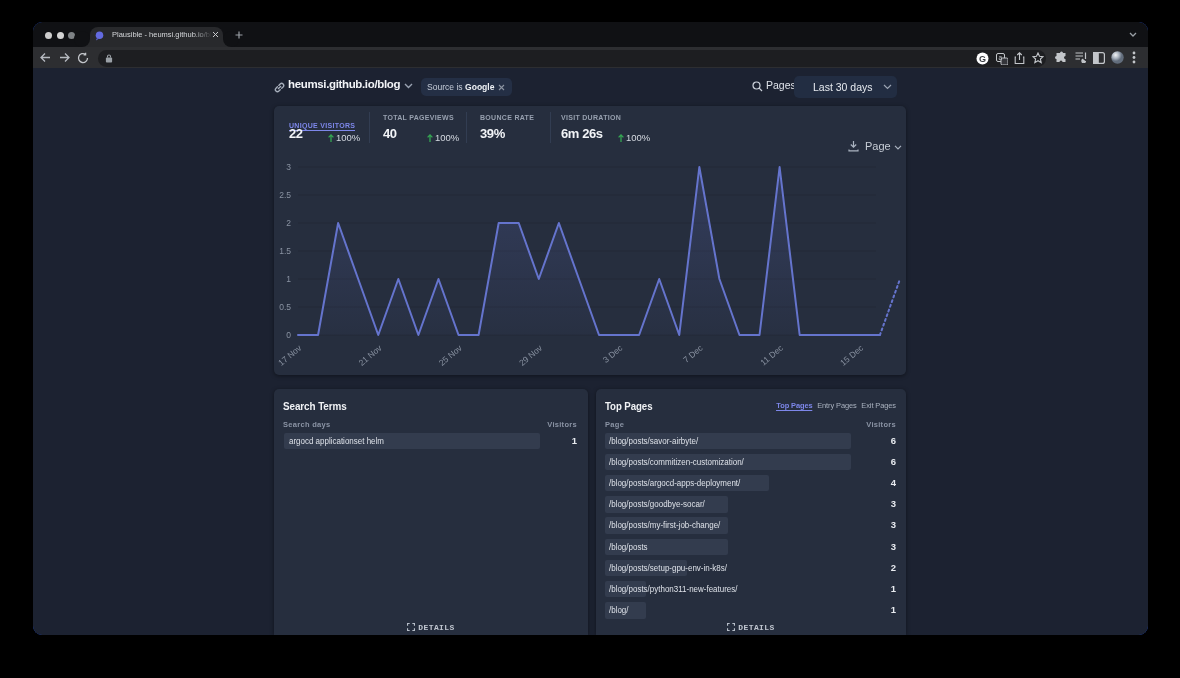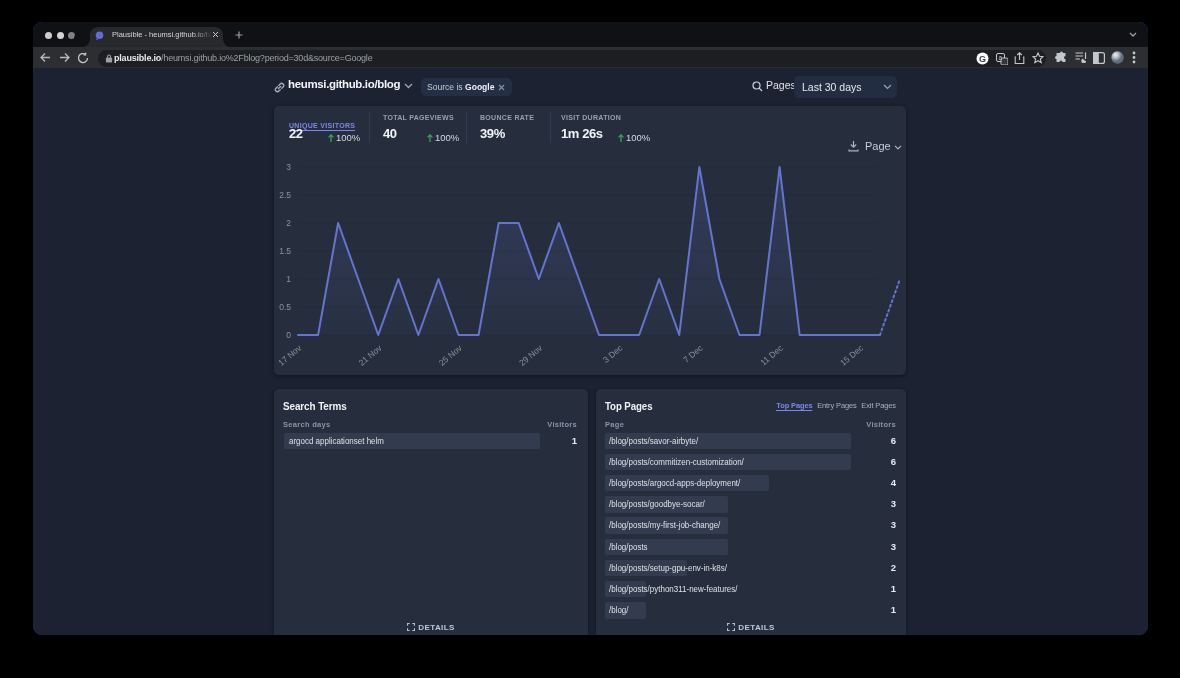--- a/index.html
+++ b/index.html
@@ -24,21 +24,21 @@
 .card { position:absolute; background:#262e3e; border-radius:5px; box-shadow:0 1px 4px rgba(0,0,0,0.45); }
 .glabel { font-size:7px; font-weight:bold; letter-spacing:0.3px; color:#97a0af; line-height:1.2; }
 .gval { font-size:13px; font-weight:bold; color:#f2f4f7; letter-spacing:-0.4px; }
 .chg { font-size:9.5px; color:#d6dbe2; }
 .vdiv { position:absolute; width:1px; top:6px; height:31px; background:#323d52; }
 .chip { position:absolute; background:#242f45; border-radius:5px; font-size:10.5px; white-space:nowrap; }
 .rowbar { position:absolute; height:16.5px; background:#333c4e; border-radius:2px; }
 .rowtxt { position:absolute; font-size:9.5px; color:#dde1e8; line-height:16.5px; transform:scaleX(0.84); transform-origin:0 0; white-space:nowrap; }
 .rowval { position:absolute; font-size:9.5px; font-weight:bold; color:#e8ebf0; line-height:16.5px; text-align:right; }
 .colhead { font-size:7.5px; font-weight:bold; color:#8b94a5; letter-spacing:0.3px; }
-.details { position:absolute; font-size:8px; font-weight:bold; letter-spacing:0.4px; color:#c0c6d0; }
+.details { position:absolute; font-size:8px; font-weight:bold; letter-spacing:0.4px; color:#c0c6d0;font-family:Liberation Mono, monospace; }
 .ptitle { font-size:11px; font-weight:bold; color:#f0f2f5; letter-spacing:-0.1px; }
 svg text { font-family:"Liberation Sans", sans-serif; }
 </style>
 </head>
 <body>
 <div class="win">
 
   <div class="strip">
     <div class="dot" style="left:12px;background:#cdcdcd"></div>
     <div class="dot" style="left:23.5px;background:#d4d4d4"></div>
@@ -74,21 +74,20 @@
         <path d="M1 5.5 H9.5 M6 1.5 L10 5.5 L6 9.5"></path>
       </svg>
     <svg class="abs" style="left:44px;top:4.5px" width="12" height="12" viewBox="0 0 12 12" fill="none" stroke="#c3c6ca" stroke-width="1.3">
         <path d="M10.5 6 A4.5 4.5 0 1 1 8.6 2.4 M8.6 0.8 v2 h-2"></path>
       </svg>
     <div class="omni">
       <svg class="abs" style="left:7px;top:4.5px" width="8" height="9" viewBox="0 0 9 10" fill="#9aa0a6">
           <rect x="1" y="4" width="7" height="5.5" rx="1"></rect>
           <path d="M2.8 4 V2.8 a1.7 1.7 0 0 1 3.4 0 V4" fill="none" stroke="#9aa0a6" stroke-width="1.2"></path>
         </svg>
-      <span style="position:absolute;left:16px;white-space:nowrap"><b style="color:#e8eaed;font-weight:bold">plausible.io</b>/heumsi.github.io%2Fblog?period=30d&amp;source=Google</span>
 
       <svg class="abs" style="left:878px;top:2px" width="13" height="13" viewBox="0 0 13 13">
           <circle cx="6.5" cy="6.5" r="6" fill="#fff"></circle>
           <text x="6.5" y="9.5" text-anchor="middle" font-size="9" font-weight="bold" fill="#3a3d42">G</text>
         </svg>
       <svg class="abs" style="left:898px;top:3px" width="12" height="12" viewBox="0 0 12 12" fill="#c3c6ca">
           <rect x="0.5" y="0.5" width="8" height="8" rx="1.5" fill="none" stroke="#c3c6ca"></rect>
           <rect x="5" y="5" width="7" height="7" rx="1.5" fill="#34353a" stroke="#c3c6ca"></rect>
           <text x="4.2" y="7" text-anchor="middle" font-size="6.5" fill="#c3c6ca">a</text>
         </svg>
@@ -141,21 +140,21 @@
       <svg class="abs" style="left:77px;top:6px" width="7" height="7" viewBox="0 0 7 7" stroke="#8b93a1" stroke-width="1.1">
           <path d="M1 1 L6 6 M6 1 L1 6"></path>
         </svg>
     </div>
     <svg class="abs" style="left:719px;top:13px" width="11" height="11" viewBox="0 0 11 11" fill="none" stroke="#cdd3dc" stroke-width="1.2">
         <circle cx="4.5" cy="4.5" r="3.5"></circle>
         <path d="M7.2 7.2 L10 10"></path>
       </svg>
     <div class="abs" style="left:733px;top:11px;font-size:10.5px;color:#dfe3ea">Pages</div>
     <div class="chip" style="left:761px;top:8px;width:103px;height:22px;line-height:22px;background:#222d42">
-      <span style="margin-left:8px;font-size:10.5px;color:#e6eaef">Last 30 days</span>
+      <span style="margin-left:19px;font-size:10.5px;color:#e6eaef">Last 30 days</span>
       <svg class="abs" style="left:89px;top:8px" width="9" height="6" viewBox="0 0 9 6" fill="none" stroke="#9aa3b2" stroke-width="1.2">
           <path d="M1 1 L4.5 4.5 L8 1"></path>
         </svg>
     </div>
 
     <div class="card" style="left:241px;top:38px;width:632px;height:269px">
 
       <div class="abs" style="left:15px;top:8px"><span class="glabel" style="color:#7d87ea;border-bottom:1px solid #7d87ea;padding-bottom:1px">UNIQUE VISITORS</span></div>
       <div class="abs gval" style="left:15px;top:20px">22</div>
       <div class="abs chg" style="left:54px;top:26px"><svg style="vertical-align:-1px;margin-right:2px" width="6" height="8" viewBox="0 0 6 8" fill="none" stroke="#35a653" stroke-width="1.3">
@@ -165,21 +164,21 @@
       <div class="abs glabel" style="left:109px;top:8px">TOTAL PAGEVIEWS</div>
       <div class="abs gval" style="left:109px;top:20px">40</div>
       <div class="abs chg" style="left:153px;top:26px"><svg style="vertical-align:-1px;margin-right:2px" width="6" height="8" viewBox="0 0 6 8" fill="none" stroke="#35a653" stroke-width="1.3">
             <path d="M3 8 V1 M0.6 3.4 L3 0.9 L5.4 3.4"></path>
           </svg>100%</div>
       <div class="vdiv" style="left:192px"></div>
       <div class="abs glabel" style="left:206px;top:8px">BOUNCE RATE</div>
       <div class="abs gval" style="left:206px;top:20px">39%</div>
       <div class="vdiv" style="left:275.5px"></div>
       <div class="abs glabel" style="left:287px;top:8px">VISIT DURATION</div>
-      <div class="abs gval" style="left:287px;top:20px">1m 26s</div>
+      <div class="abs gval" style="left:287px;top:20px">6m 26s</div>
       <div class="abs chg" style="left:344px;top:26px"><svg style="vertical-align:-1px;margin-right:2px" width="6" height="8" viewBox="0 0 6 8" fill="none" stroke="#35a653" stroke-width="1.3">
             <path d="M3 8 V1 M0.6 3.4 L3 0.9 L5.4 3.4"></path>
           </svg>100%</div>
 
       <svg class="abs" style="left:574px;top:34px" width="11" height="12" viewBox="0 0 11 12" fill="none" stroke="#aab3c0" stroke-width="1.2">
           <path d="M5.5 1 V7 M2.8 4.5 L5.5 7.2 L8.2 4.5 M1 9.5 V10.8 H10 V9.5"></path>
         </svg>
       <div class="abs" style="left:591px;top:34px;font-size:11px;color:#c7cdd6">Page</div>
       <svg class="abs" style="left:620px;top:39px" width="8" height="5" viewBox="0 0 8 5" fill="none" stroke="#aab3c0" stroke-width="1.2">
           <path d="M1 0.8 L4 3.8 L7 0.8"></path>

